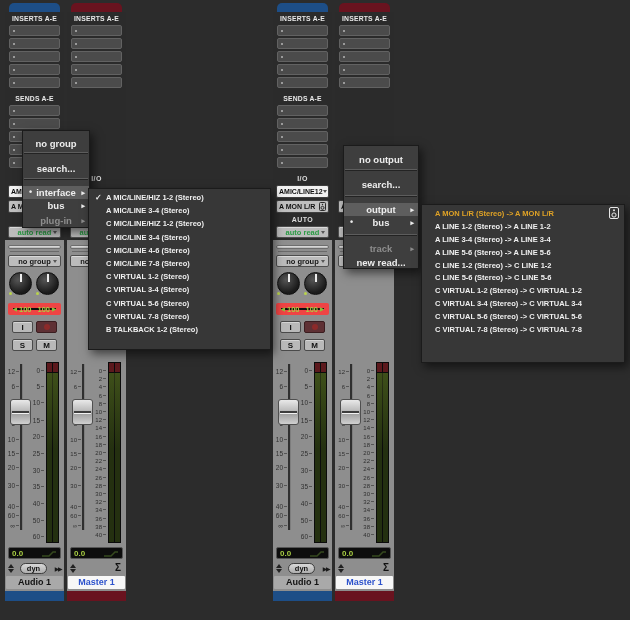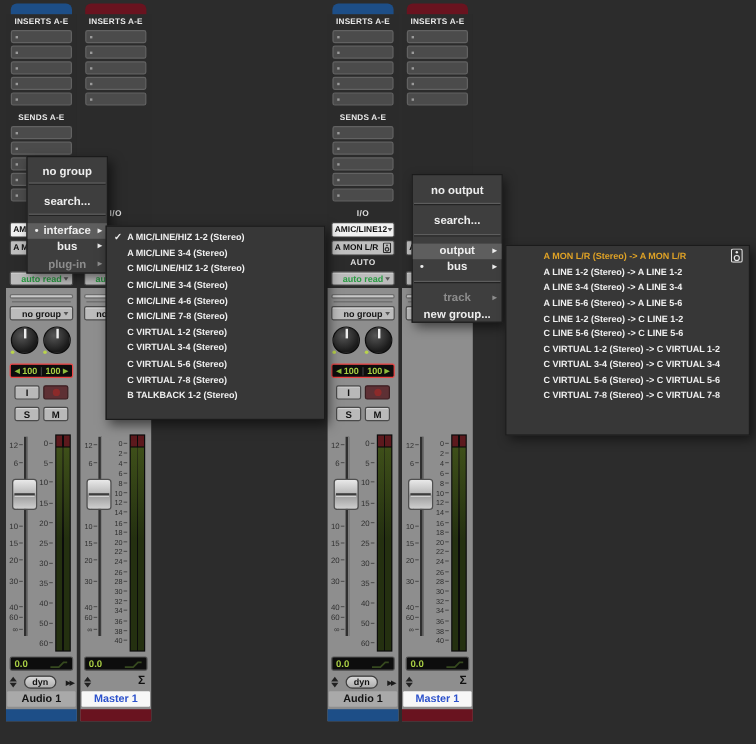--- a/index.html
+++ b/index.html
@@ -30,21 +30,21 @@
   .btn .tri{position:absolute;right:3px;top:4px;}
   .auto-btn{top:223px;} .auto-btn .g{color:#2a9b43;}
   .group-btn{top:252px;}
   .slider{top:241px;left:3px;right:3px;height:8px;}
   .slider .bar{position:absolute;left:0;right:0;top:1px;height:4px;background:linear-gradient(#e2e2e2,#b2b2b2);border:1px solid #6e6e6e;border-radius:2px;}
   .slider::after{content:'';position:absolute;left:2px;right:2px;bottom:0;height:1px;background:#6a6a6a;}
   .knob{top:269px;width:23px;height:23px;border-radius:50%;background:radial-gradient(circle at 38% 32%,#565656 0%,#1b1b1b 68%);border:1px solid #0e0e0e;}
   .k1{left:4px;} .k2{left:31px;}
   .knob::after{content:'';position:absolute;left:50%;top:1px;width:2px;height:8px;background:#ededed;transform:translateX(-50%);}
   .knob::before{content:'';position:absolute;left:-1px;bottom:-1px;width:3px;height:3px;border-radius:50%;background:#b9d44b;}
-  .pan-display{top:300px;left:3px;right:3px;height:12px;background:#0d0d0d;border:1px solid #ef4444;border-radius:2px;display:flex;align-items:center;justify-content:center;gap:2px;font-size:7.5px;font-weight:bold;color:#a9ce44;}
+  .pan-display{top:300px;left:3px;right:3px;height:12px;background:#0d0d0d;border:5px solid #ef4444;border-radius:2px;display:flex;align-items:center;justify-content:center;gap:2px;font-size:7.5px;font-weight:bold;color:#a9ce44;}
   .pan-display .arr{font-size:5.5px;color:#8fbc3a;}
   .pd-div{width:1px;height:7px;background:#3c3c3c;margin:0 1px;}
   .sqbtn{width:21px;height:12px;background:#b9b9b9;border:1px solid #4a4a4a;border-radius:2px;display:flex;align-items:center;justify-content:center;font-size:8px;font-weight:bold;color:#111;box-shadow:inset 0 1px 0 rgba(255,255,255,.4);}
   .i-btn{left:7px;top:318px;} .rec-btn{left:31px;top:318px;background:#5e3034;border-color:#3a1d20;box-shadow:none;}
   .rec-dot{width:6px;height:6px;border-radius:50%;background:#8c2a2a;}
   .s-btn{left:7px;top:336px;} .m-btn{left:31px;top:336px;}
   .ticks{left:0;top:0;right:0;bottom:0;pointer-events:none;}
   .tick{position:absolute;left:0;width:14px;text-align:right;font-size:6.5px;line-height:1;color:#303030;white-space:nowrap;}
   .tick::after{content:'';display:inline-block;width:3px;height:1px;background:#555;margin-left:1px;vertical-align:2px;}
   .tick.mt{left:26px;width:13px;}
@@ -80,21 +80,21 @@
   .mi.dis{color:#8d8d8d;}
   .mi .bullet{position:absolute;left:6px;font-size:9px;}
   .mi .arr{position:absolute;right:4px;font-size:7px;}
   .msep{position:absolute;left:1px;right:1px;height:1px;background:#5d5d5d;box-shadow:0 1px 0 #232323;}
   .submenu{position:absolute;background:#373737;border:1px solid #1b1b1b;box-shadow:3px 4px 9px rgba(0,0,0,.55);z-index:6;padding:2px 0;}
   .interface-sub{left:88px;top:188px;width:183px;height:162px;}
   .output-sub{left:421px;top:204px;width:204px;height:159px;}
   .sm-item{height:13.2px;display:flex;align-items:center;padding-left:6px;font-size:7.5px;font-weight:bold;color:#f0f0f0;white-space:nowrap;}
   .sm-item .check{width:11px;font-size:8px;visibility:hidden;}
   .sm-item.checked .check{visibility:visible;}
-  .output-sub .sm-item{height:12.9px;padding:0 5px 0 31px;}
+  .output-sub .sm-item{height:12.9px;padding:0 5px 0 13px;}
   .sm-item.selected{color:#dfa226;}
   .spk{margin-left:auto;display:none;line-height:0;}
   .sm-item.selected .spk{display:block;}
 </style>
 </head>
 <body>
 
 <div class="stage">
   <div class="group" style="left:5px">
   <div class="strip audio s1">
@@ -635,21 +635,21 @@
     <div class="mi hl" style="top:57px">
       <span>output</span><span class="arr">▸</span>
     </div>
     <div class="mi" style="top:70px">
       <span class="bullet">•</span><span>bus</span><span class="arr">▸</span>
     </div>
     <div class="msep" style="top:88px"></div>
     <div class="mi dis" style="top:96px">
       <span>track</span><span class="arr">▸</span>
     </div>
-    <div class="mi" style="top:110px">new group...</div>
+    <div class="mi" style="top:110px">new read...</div>
   </div>
 
   <div class="submenu output-sub">
 
   <div class="sm-item out selected">
         <span>A MON L/R (Stereo) -&gt; A MON L/R</span>
         <span class="spk"><svg width="10" height="12" viewBox="0 0 10 12">
             <rect x="0.5" y="0.5" width="9" height="11" rx="1.5" fill="none" stroke="#e8e8e8"></rect>
             <circle cx="5" cy="3.2" r="1" fill="#e8e8e8"></circle>
             <circle cx="5" cy="8" r="2.1" fill="none" stroke="#e8e8e8"></circle>

